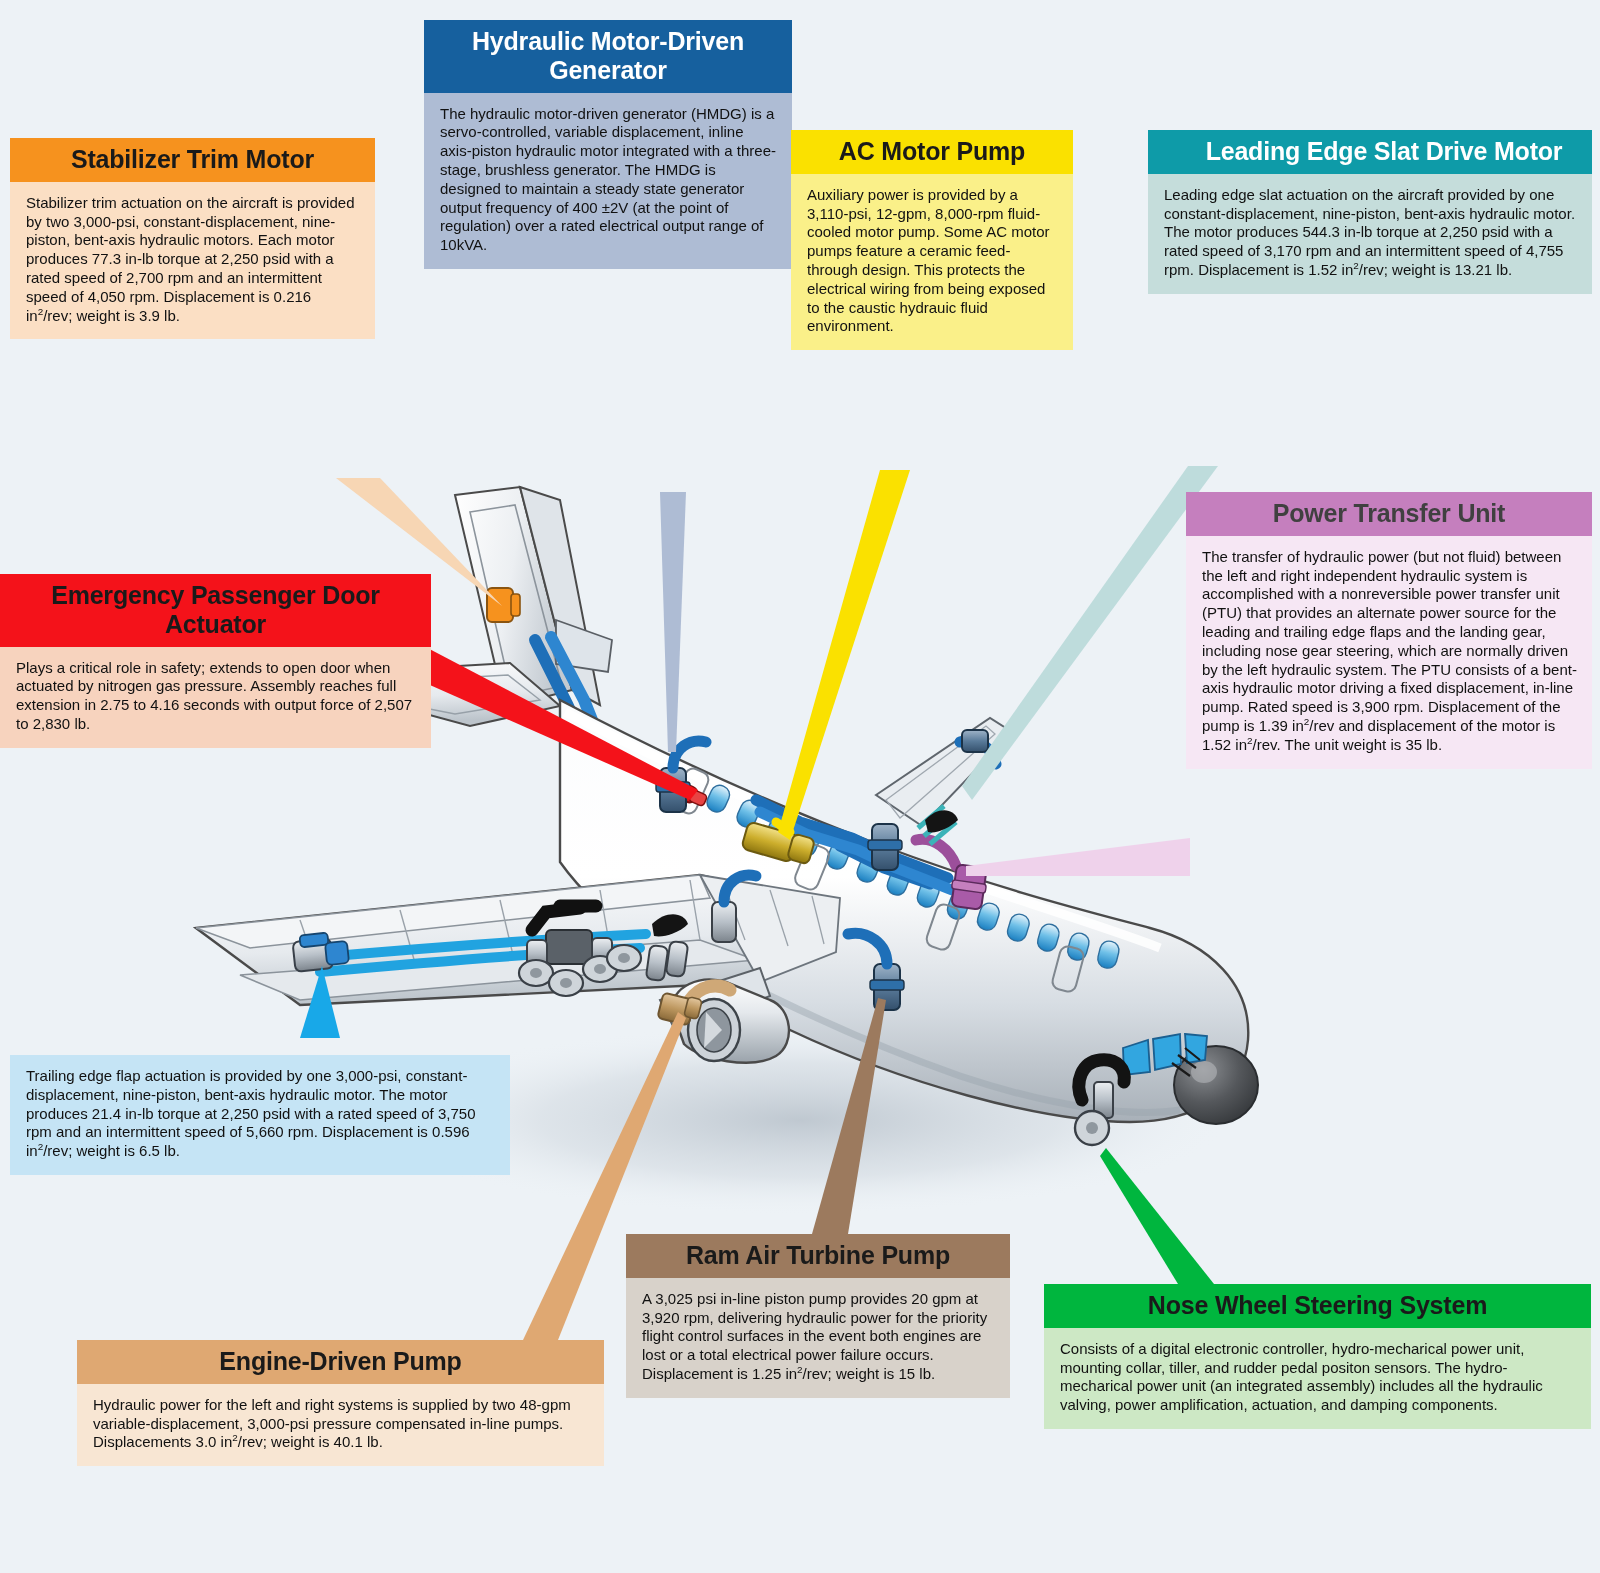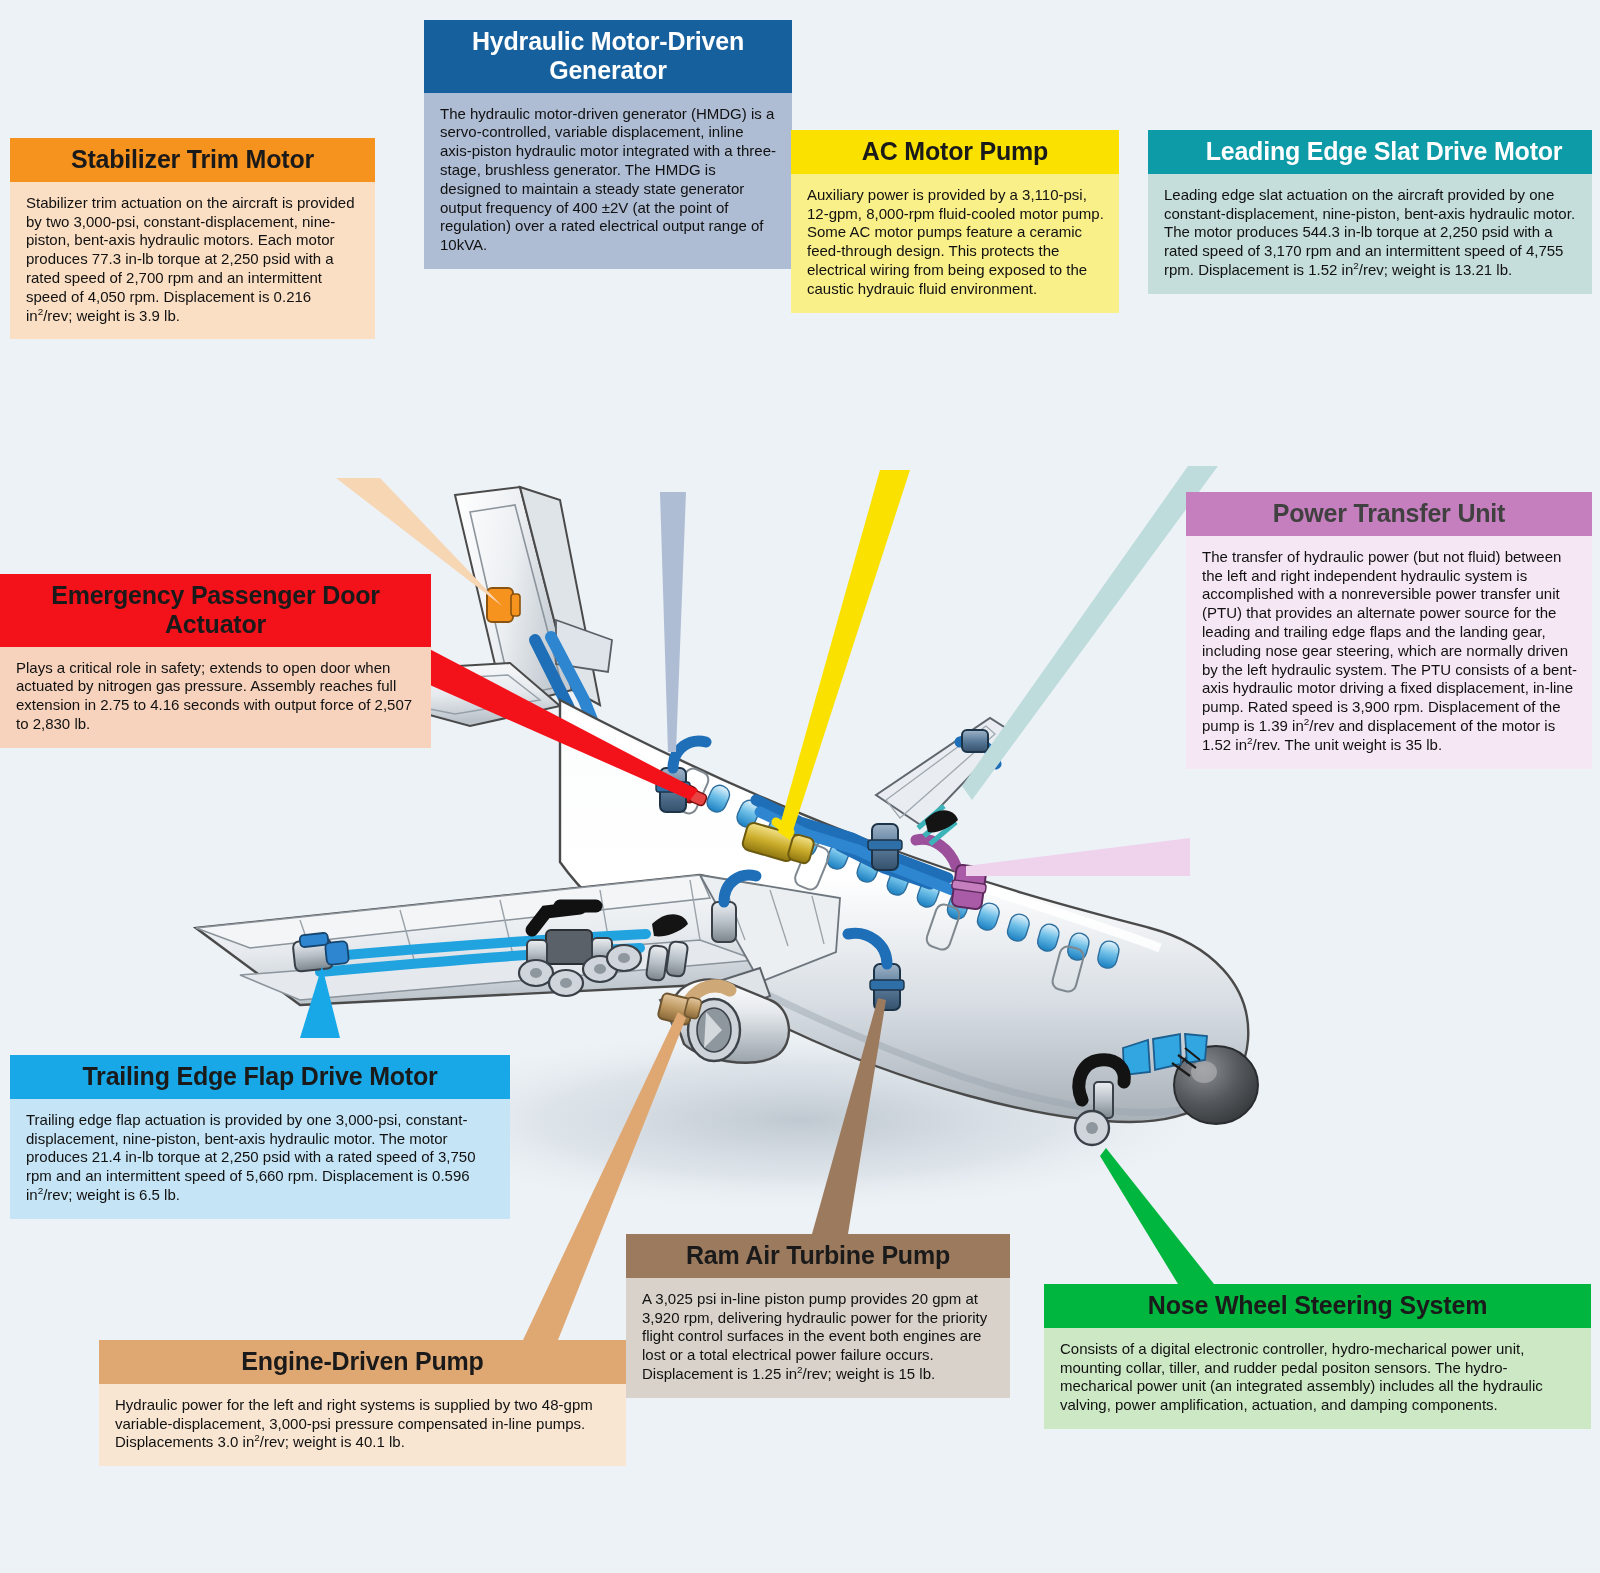--- a/index.html
+++ b/index.html
@@ -362,46 +362,45 @@
   <div class="callout" style="left:10px;top:138px;width:365px;">
     <div class="hdr" style="background:#F6921E;color:#1a1a1a;">Stabilizer Trim Motor</div>
     <div class="body" style="background:#FBDFC4;">Stabilizer trim actuation on the aircraft is provided by two 3,000-psi, constant-displacement, nine-piston, bent-axis hydraulic motors. Each motor produces 77.3 in-lb torque at 2,250 psid with a rated speed of 2,700 rpm and an intermittent speed of 4,050 rpm. Displacement is 0.216 in<sup>2</sup>/rev; weight is 3.9 lb.</div>
   </div>
 
   <div class="callout" style="left:424px;top:20px;width:368px;">
     <div class="hdr" style="background:#16609E;color:#ffffff;">Hydraulic Motor-Driven Generator</div>
     <div class="body" style="background:#AEBCD4;text-align:left;">The hydraulic motor-driven generator (HMDG) is a servo-controlled, variable displacement, inline axis-piston hydraulic motor integrated with a three-stage, brushless generator. The HMDG is designed to maintain a steady state generator output frequency of 400 ±2V (at the point of regulation) over a rated electrical output range of 10kVA.</div>
   </div>
 
-  <div class="callout" style="left:791px;top:130px;width:328px;">
+  <div class="callout" style="left:791px;top:130px;width:282px;">
     <div class="hdr" style="background:#FAE100;color:#1a1a1a;">AC Motor Pump</div>
     <div class="body" style="background:#FAF089;">Auxiliary power is provided by a 3,110-psi, 12-gpm, 8,000-rpm fluid-cooled motor pump. Some AC motor pumps feature a ceramic feed-through design. This protects the electrical wiring from being exposed to the caustic hydrauic fluid environment.</div>
   </div>
 
   <div class="callout" style="left:1148px;top:130px;width:444px;">
     <div class="hdr" style="background:#0E9BA8;color:#ffffff;padding-left:38px;">Leading Edge Slat Drive Motor</div>
     <div class="body" style="background:#C5DDDB;">Leading edge slat actuation on the aircraft provided by one constant-displacement, nine-piston, bent-axis hydraulic motor. The motor produces 544.3 in-lb torque at 2,250 psid with a rated speed of 3,170 rpm and an intermittent speed of 4,755 rpm. Displacement is 1.52 in<sup>2</sup>/rev; weight is 13.21 lb.</div>
   </div>
 
   <div class="callout" style="left:1186px;top:492px;width:406px;">
     <div class="hdr" style="background:#C57FBE;color:#404040;">Power Transfer Unit</div>
     <div class="body" style="background:#F6E7F4;">The transfer of hydraulic power (but not fluid) between the left and right independent hydraulic system is accomplished with a nonreversible power transfer unit (PTU) that provides an alternate power source for the leading and trailing edge flaps and the landing gear, including nose gear steering, which are normally driven by the left hydraulic system. The PTU consists of a bent-axis hydraulic motor driving a fixed displacement, in-line pump. Rated speed is 3,900 rpm. Displacement of the pump is 1.39 in<sup>2</sup>/rev and displacement of the motor is 1.52 in<sup>2</sup>/rev. The unit weight is 35 lb.</div>
   </div>
 
   <div class="callout" style="left:0;top:574px;width:431px;">
     <div class="hdr" style="background:#F4121A;color:#1a1a1a;">Emergency Passenger Door Actuator</div>
     <div class="body" style="background:#F7D3BE;">Plays a critical role in safety; extends to open door when actuated by nitrogen gas pressure. Assembly reaches full extension in 2.75 to 4.16 seconds with output force of 2,507 to 2,830 lb.</div>
   </div>
 
   <div class="callout" style="left:10px;top:1055px;width:500px;">
-    <div class="hdr" style="background:#18A8E8;color:#1a1a1a;">Trailing Edge Flap Drive Motor</div>
     <div class="body" style="background:#C5E4F5;">Trailing edge flap actuation is provided by one 3,000-psi, constant-displacement, nine-piston, bent-axis hydraulic motor. The motor produces 21.4 in-lb torque at 2,250 psid with a rated speed of 3,750 rpm and an intermittent speed of 5,660 rpm. Displacement is 0.596 in<sup>2</sup>/rev; weight is 6.5 lb.</div>
   </div>
 
-  <div class="callout" style="left:77px;top:1340px;width:527px;margin-left:22px;">
+  <div class="callout" style="left:77px;top:1340px;width:527px;">
     <div class="hdr" style="background:#DFA872;color:#1a1a1a;">Engine-Driven Pump</div>
     <div class="body" style="background:#F8E6D3;">Hydraulic power for the left and right systems is supplied by two 48-gpm variable-displacement, 3,000-psi pressure compensated in-line pumps. Displacements 3.0 in<sup>2</sup>/rev; weight is 40.1 lb.</div>
   </div>
 
   <div class="callout" style="left:626px;top:1234px;width:384px;">
     <div class="hdr" style="background:#9C7A5E;color:#1a1a1a;">Ram Air Turbine Pump</div>
     <div class="body" style="background:#D8D2CA;">A 3,025 psi in-line piston pump provides 20 gpm at 3,920 rpm, delivering hydraulic power for the priority flight control surfaces in the event both engines are lost or a total electrical power failure occurs. Displacement is 1.25 in<sup>2</sup>/rev; weight is 15 lb.</div>
   </div>
 
   <div class="callout" style="left:1033px;top:1284px;width:558px;padding-left:11px;">

